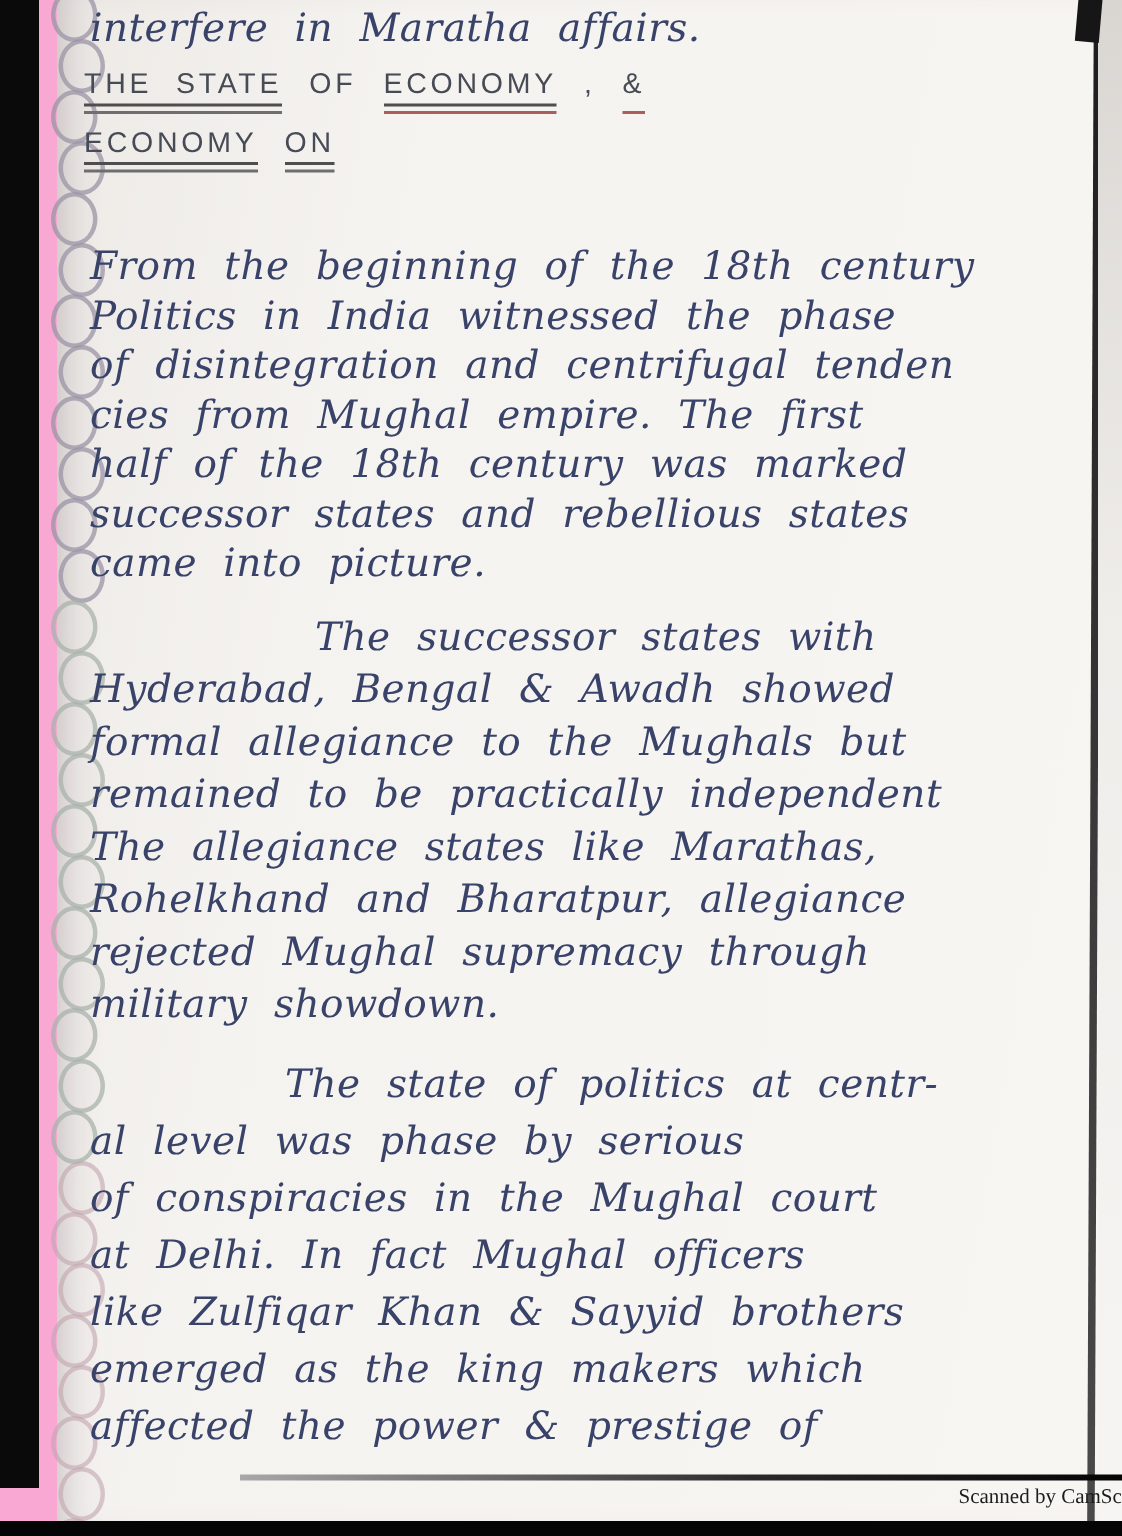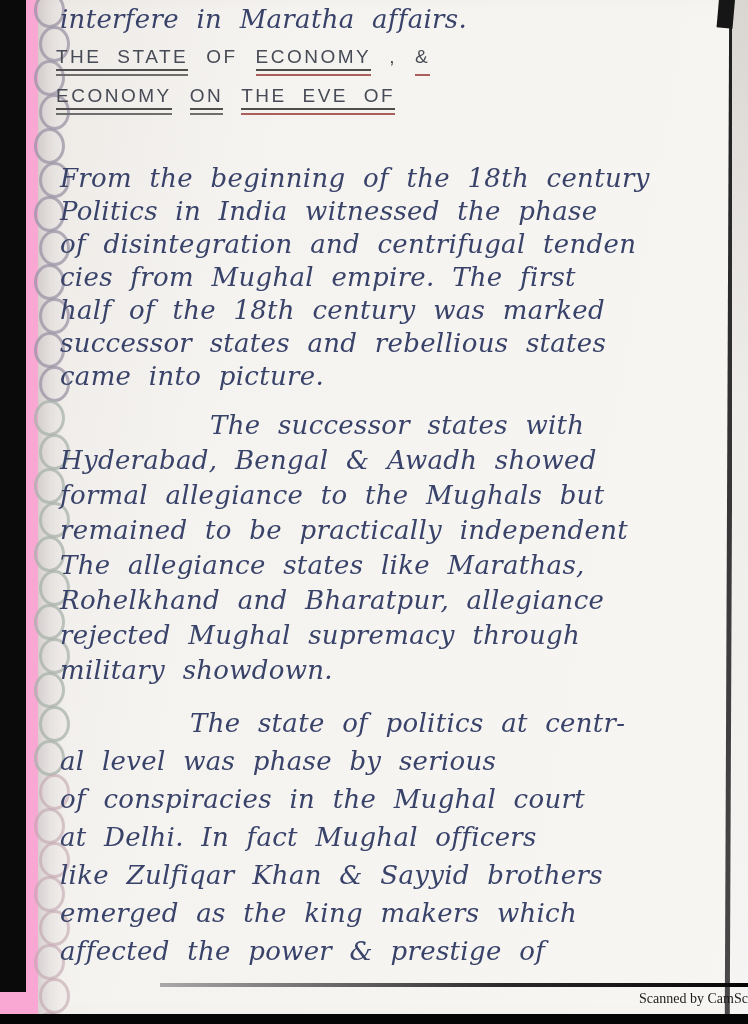--- a/index.html
+++ b/index.html
@@ -175,21 +175,20 @@
     <div class="heading-line" id="heading-line-1">
         <span class="hseg u-double-dark">THE STATE</span>
         <span class="hseg u-none">OF</span>
         <span class="hseg u-dark-red">ECONOMY</span>
         <span class="hseg u-none">,</span>
         <span class="hseg u-red">&amp;</span>
       </div>
     <div class="heading-line" id="heading-line-2">
         <span class="hseg u-double-dark">ECONOMY</span>
         <span class="hseg u-double-dark">ON</span>
-        <span class="hseg u-dark-red">THE EVE OF</span>
       </div>
   </div>
 
   <div class="hw para para-1" id="para-1">
       <div class="hw-line">From the beginning of the 18th century</div>
       <div class="hw-line">Politics in India witnessed the phase</div>
       <div class="hw-line">of disintegration and centrifugal tenden</div>
       <div class="hw-line">cies from Mughal empire. The first</div>
       <div class="hw-line">half of the 18th century was marked</div>
       <div class="hw-line">successor states and rebellious states</div>

